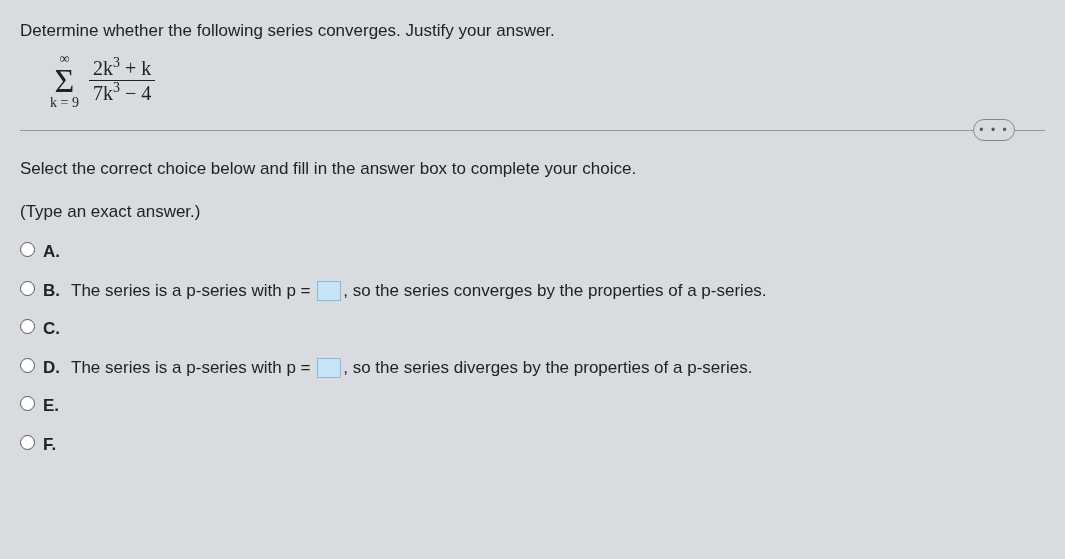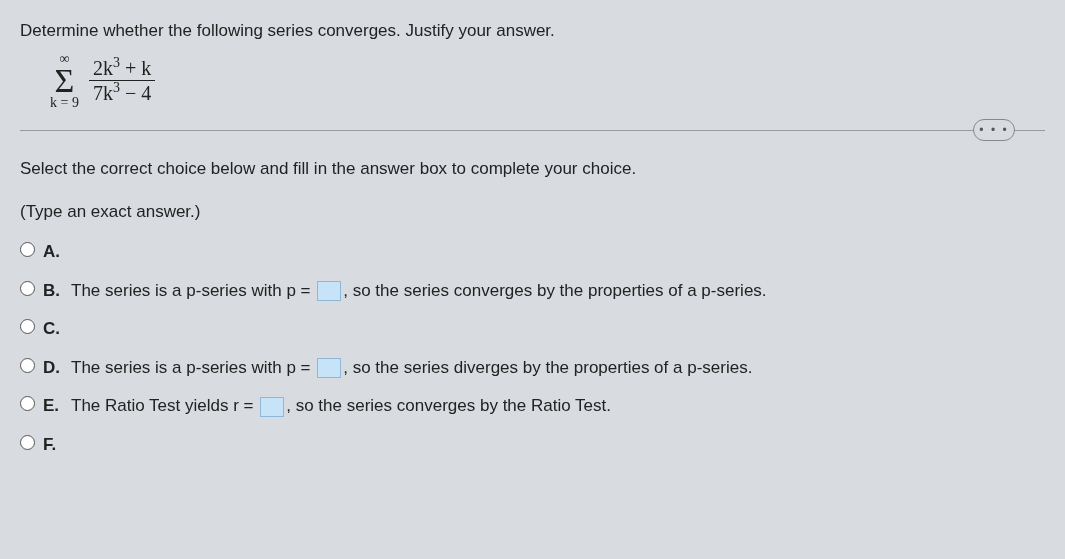--- a/index.html
+++ b/index.html
@@ -172,21 +172,18 @@
   <div class="radio"></div>
   <div class="choice-label">D.</div>
   <div class="choice-text">
     <span>The series is a p-series with p = </span><span class="answer-box"></span><span>, so the series diverges by the properties of a p-series.</span>
   </div>
 </div>
 
 <div class="choice">
   <div class="radio"></div>
   <div class="choice-label">E.</div>
-  <div class="choice-text">
-    <span>The Ratio Test yields r = </span><span class="answer-box"></span><span>, so the series converges by the Ratio Test.</span>
-  </div>
 </div>
 
 <div class="choice">
   <div class="radio"></div>
   <div class="choice-label">F.</div>
 </div>
 
 </body></html>

